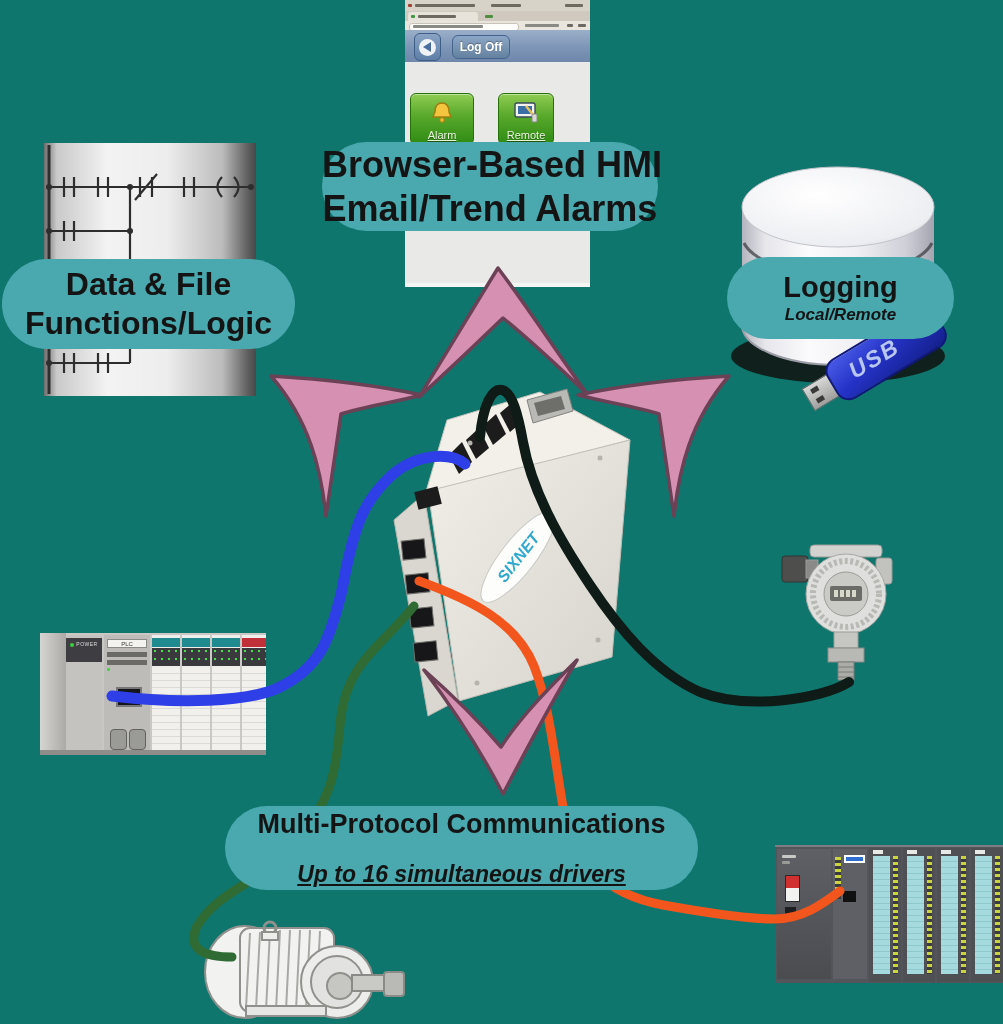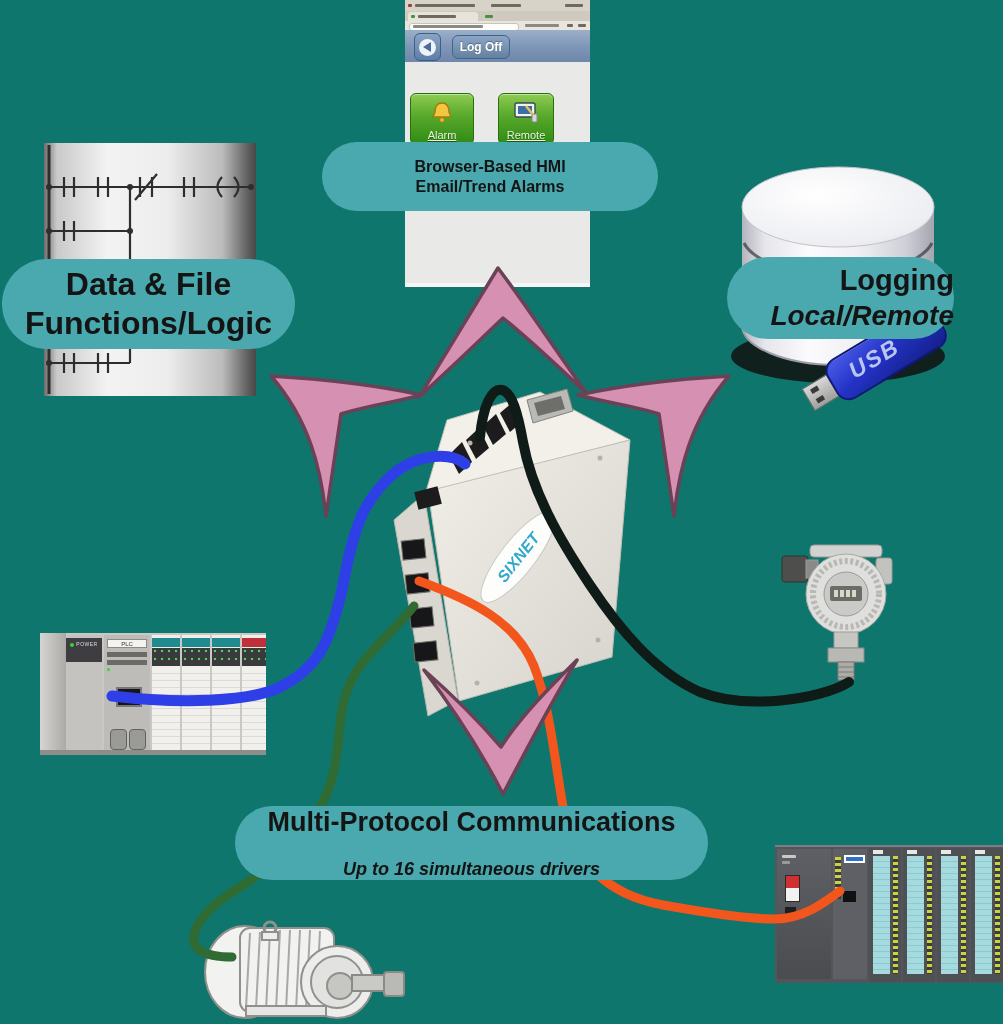--- a/index.html
+++ b/index.html
@@ -402,30 +402,30 @@
 
   <div id="usb" class="abs">
     <div id="usbConn" class="abs">
       <div class="usbHole" style="left:6px;top:4px;"></div>
       <div class="usbHole" style="left:6px;top:15px;"></div>
     </div>
     <div id="usbBody" class="abs"></div>
     <div id="usbText" class="abs">USB</div>
   </div>
 
-  <div class="bubble" style="left:322px;top:142px;width:336px;height:69px;border-radius:46px;font-size:16px;">
+  <div class="bubble" style="left:322px;top:142px;width:336px;height:89px;border-radius:46px;font-size:36px;">
     <span class="l1">Browser-Based HMI</span>
     <span class="l2">Email/Trend Alarms</span>
   </div>
   <div class="bubble" style="left:2px;top:259px;width:293px;height:90px;border-radius:45px;font-size:32px;">
     <span class="l1">Data &amp; File</span>
     <span class="l2">Functions/Logic</span>
   </div>
-  <div class="bubble" style="left:727px;top:257px;width:227px;height:82px;border-radius:41px;font-size:29px;text-align:right;">
+  <div class="bubble" style="left:727px;top:257px;width:227px;height:82px;border-radius:41px;font-size:29px;">
     <span class="l1">Logging</span>
-    <span class="l2 italic" style="font-size:28px;">Local/Remote</span>
-  </div>
-  <div class="bubble" style="left:235px;top:806px;width:473px;height:74px;border-radius:46px;font-size:27px;gap:20px;">
+    <span class="l2 italic" style="font-size:17px;">Local/Remote</span>
+  </div>
+  <div class="bubble" style="left:225px;top:806px;width:473px;height:84px;border-radius:46px;font-size:27px;gap:20px;">
     <span class="l1">Multi-Protocol Communications</span>
-    <span class="l2 italic" style="font-size:18px;">Up to 16 simultaneous drivers</span>
+    <span class="l2 italic" style="font-size:23px;text-decoration:underline;">Up to 16 simultaneous drivers</span>
   </div>
 
 </div>
 
 </body></html>

